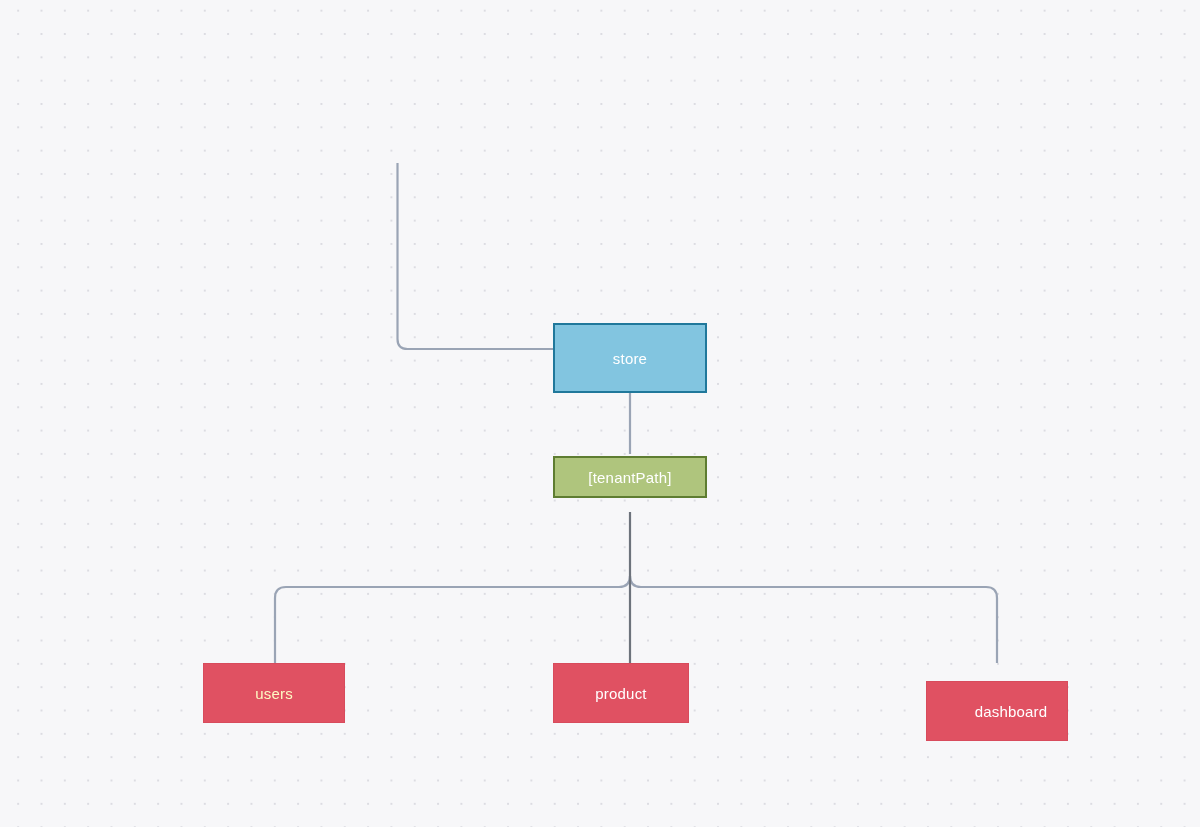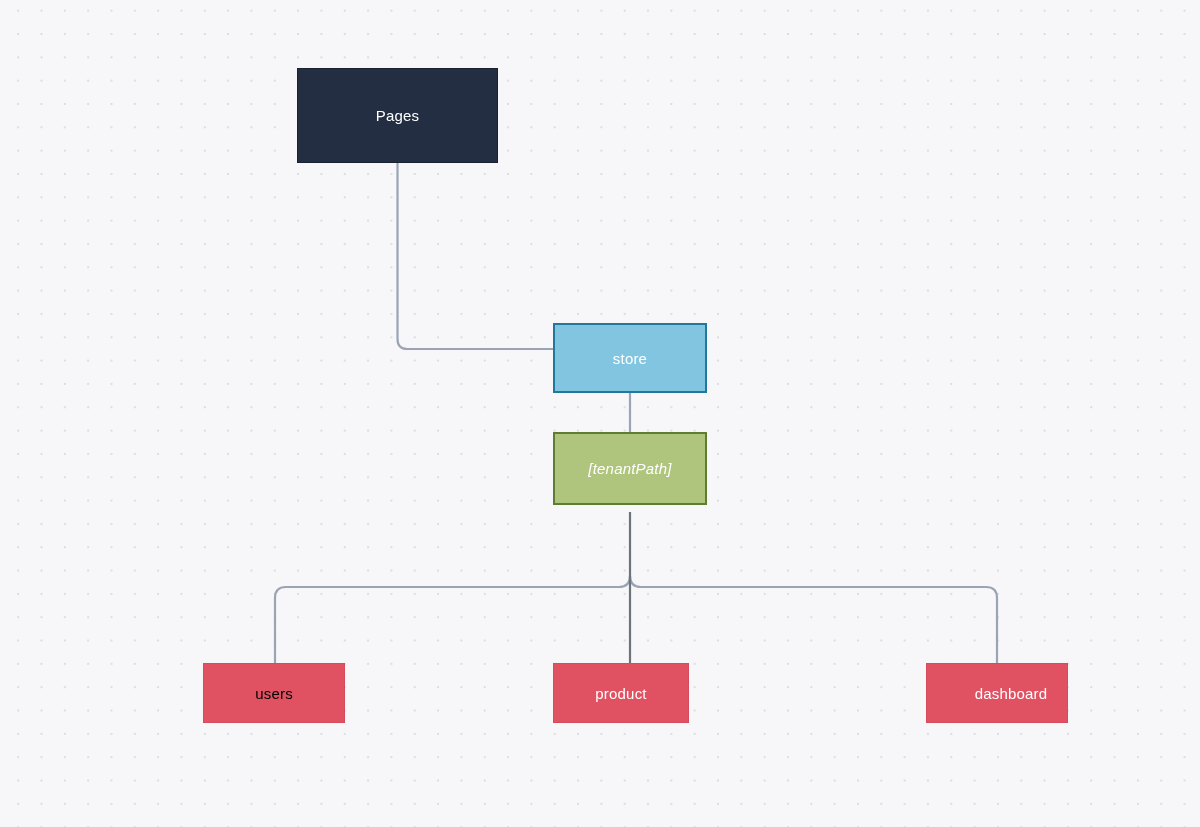--- a/index.html
+++ b/index.html
@@ -36,51 +36,48 @@
     justify-content: center;
     border-style: solid;
     border-width: 1px;
   }
   .node .label {
     font-size: 15px;
     letter-spacing: 0.2px;
   }
   .node-pages     { left: 297px; top: 68px;  width: 201px; height: 95px; border-width: 1px; }
   .node-store     { left: 553px; top: 313px; width: 154px; height: 70px; border-width: 2px; margin-top: 10px; }
-  .node-tenant    { left: 553px; top: 432px; width: 154px; height: 73px; border-width: 2px; font-style: italic; }
+  .node-tenant    { left: 553px; top: 456px; width: 154px; height: 42px; border-width: 2px; }
   .node-users     { left: 203px; top: 663px; width: 142px; height: 60px; }
   .node-product   { left: 553px; top: 663px; width: 136px; height: 60px; }
-  .node-dashboard { left: 926px; top: 663px; width: 142px; height: 60px; padding-left: 28px; }
+  .node-dashboard { left: 926px; top: 681px; width: 142px; height: 60px; padding-left: 28px; }
 </style>
 </head>
 <body>
 
 <div class="canvas">
 
   <svg class="edges" viewBox="0 0 1200 827" xmlns="http://www.w3.org/2000/svg">
     <path d="M 397.5 163 L 397.5 339 Q 397.5 349 407.5 349 L 553 349" stroke="#9aa4b5"></path>
     <path d="M 630 383 L 630 454" stroke="#9aa4b5"></path>
     <path d="M 630 576 Q 630 587 619 587 L 286 587 Q 275 587 275 598 L 275 663" stroke="#9aa4b5"></path>
     <path d="M 630 576 Q 630 587 641 587 L 986 587 Q 997 587 997 598 L 997 663" stroke="#9aa4b5"></path>
     <path d="M 630 512 L 630 663" stroke="#6d737c"></path>
   </svg>
 
-  <div class="node node-pages" style="background: rgb(35, 46, 66); border-color: rgb(25, 34, 47); color: rgb(255, 255, 255);">
-    <span class="label">Pages</span>
-  </div>
 
   <div class="node node-store" style="background: rgb(130, 197, 224); border-color: rgb(32, 120, 155); color: rgb(255, 255, 255);">
     <span class="label">store</span>
   </div>
 
   <div class="node node-tenant" style="background: rgb(175, 197, 125); border-color: rgb(94, 125, 49); color: rgb(255, 255, 255);">
     <span class="label">[tenantPath]</span>
   </div>
 
-  <div class="node node-users" style="background: rgb(224, 81, 98); border-color: rgb(216, 75, 92); color: #000000;">
+  <div class="node node-users" style="background: rgb(224, 81, 98); border-color: rgb(216, 75, 92); color: #fef9c3;">
     <span class="label">users</span>
   </div>
 
   <div class="node node-product" style="background: rgb(224, 81, 98); border-color: rgb(216, 75, 92); color: rgb(255, 255, 255);">
     <span class="label">product</span>
   </div>
 
   <div class="node node-dashboard" style="background: rgb(224, 81, 98); border-color: rgb(216, 75, 92); color: rgb(255, 255, 255);">
     <span class="label">dashboard</span>
   </div>

